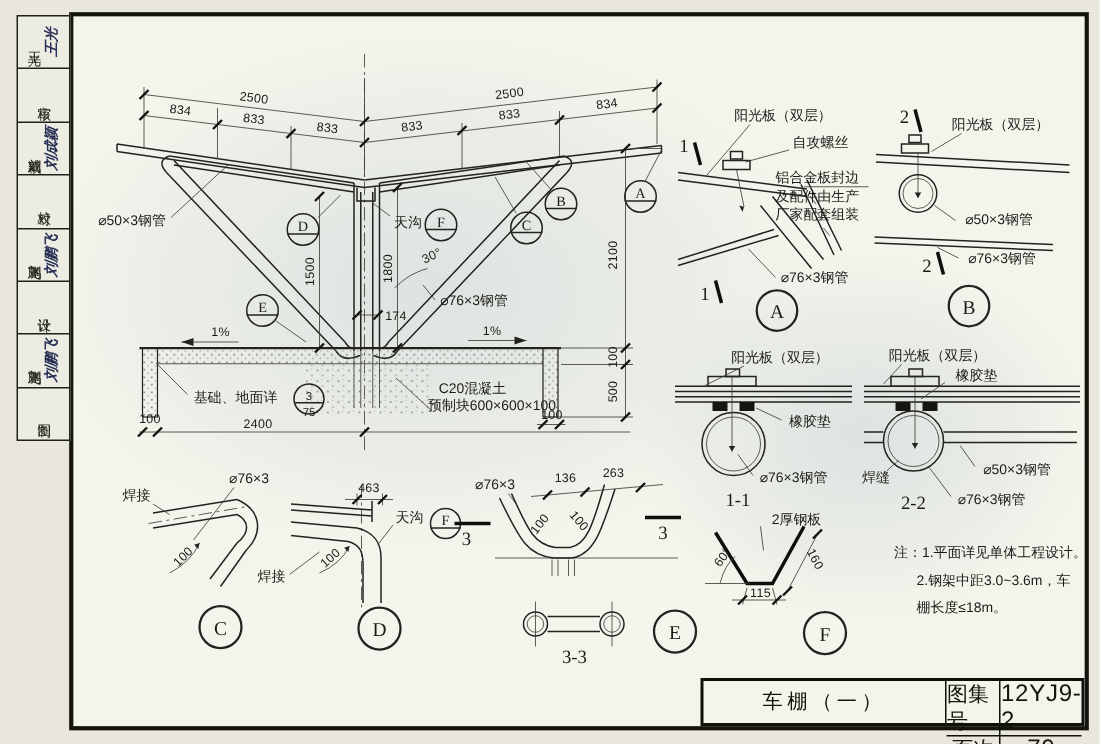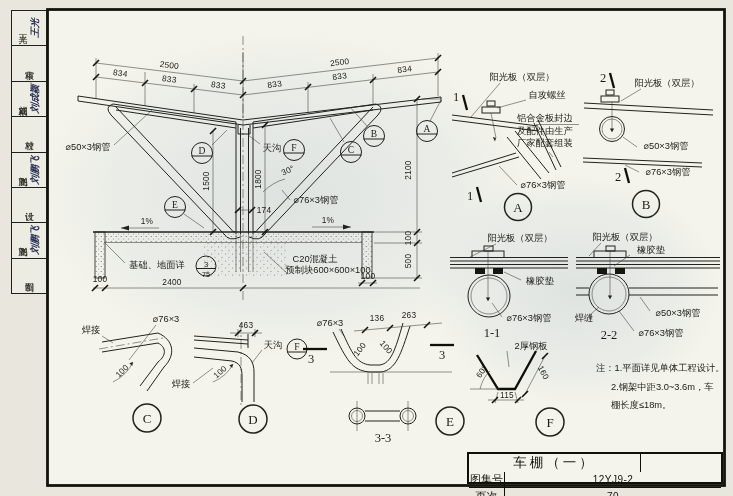--- a/index.html
+++ b/index.html
@@ -42,31 +42,31 @@
   }
   .name .v-print{left:31%;}
   .v-sig{
     position:absolute;top:50%;left:69%;transform:translate(-50%,-50%) rotate(-90deg) skewX(-8deg);
     font-size:9.5px;font-style:italic;font-weight:bold;white-space:nowrap;color:#283055;
   }
 
   
   .titleblock{
     position:absolute;left:467px;top:452px;width:256px;height:32px;
-    border:2.2px solid #101008;background:#f4f3ec;box-sizing:border-box;display:flex;flex-direction:column;
+    border:2.2px solid #101008;background:#f4f3ec;box-sizing:border-box;display:flex;
   }
   .tb-title{
     width:171px;border-right:1.5px solid #101008;display:flex;align-items:center;justify-content:center;
     font-size:13.5px;letter-spacing:3px;color:#15150e;
   }
   .tb-grid{flex:1;display:grid;grid-template-columns:36px 1fr;grid-template-rows:1fr 1fr;}
-  .tb-cell{display:flex;align-items:center;justify-content:center;font-size:11px;color:#15150e;}
+  .tb-cell{display:flex;align-items:center;justify-content:center;font-size:14px;color:#15150e;}
   .tb-lab{border-right:1.5px solid #101008;}
   .tb-top{border-bottom:1.5px solid #101008;}
-  .tb-val{font-size:10px;letter-spacing:.5px;}
+  .tb-val{font-size:16px;letter-spacing:.5px;}
 </style>
 </head>
 <body>
 
 <div class="page">
 
 <svg class="drawing" viewBox="0 0 733 496">
   <defs>
     <pattern id="speck" width="5" height="5" patternUnits="userSpaceOnUse">
       <circle cx="1.2" cy="1.5" r=".55" fill="#67675f"></circle>

